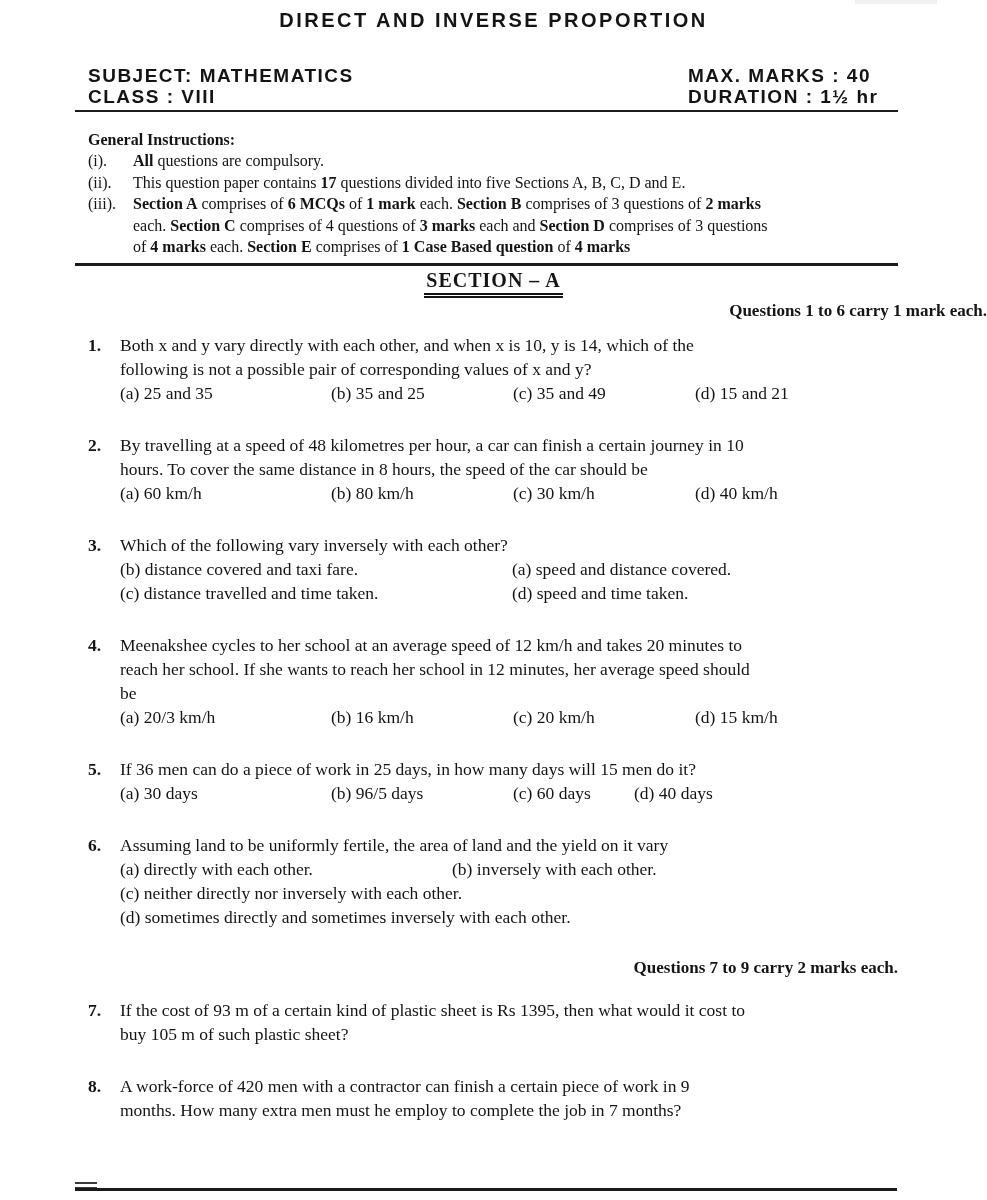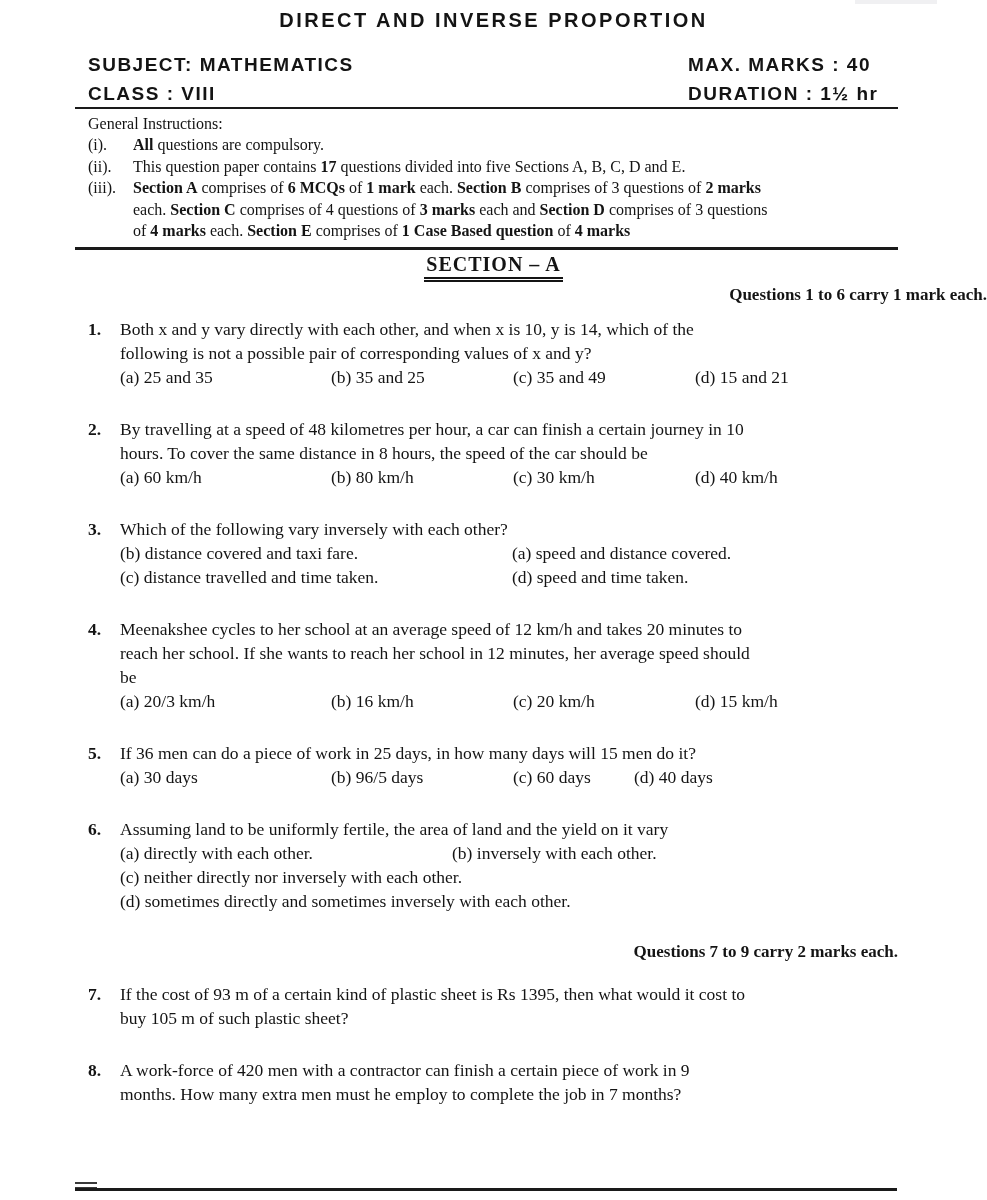--- a/index.html
+++ b/index.html
@@ -16,33 +16,33 @@
     padding-top: 9px;
   }
   
   .doc-title {
     text-align: center;
     font-family: "Liberation Sans", sans-serif;
     font-weight: 700;
     font-size: 20px;
     line-height: 23px;
     letter-spacing: 2.5px;
-    margin-bottom: 22px;
+    margin-bottom: 33px;
   }
   .head-rows { margin: 0 87px 0 88px; font-family: "Liberation Sans", sans-serif; font-weight: 700; font-size: 19px; letter-spacing: 1.5px; }
   .head-row { display: flex; line-height: 21px; gap: 32px; }
-  .head-row + .head-row { margin-top: 8px; }
+  .head-row + .head-row { }
   .head-left { flex: 1; }
   .head-right { width: 212px; text-align: left; }
   .rule { margin-left: 75px; width: 823px; background: #1a1a1a; border: 0; }
   .rule-thin { height: 2px; margin-top: 3px; }
   .rule-thick { height: 3px; }
   
   .instructions { margin: 0 89px 0 88px; padding: 4px 0 5px 0; font-size: 16px; }
-  .instr-heading { font-weight: 400; line-height: 21px; }
+  .instr-heading { font-weight: 700; line-height: 21px; margin-top: 13px; }
   .instr-item { display: flex; line-height: 21.5px; }
   .instr-num { width: 45px; flex-shrink: 0; }
   .instr-text { white-space: pre-line; flex: 1; }
   
   .section-heading { text-align: center; margin-top: 3px; }
   .section-heading.second { margin-top: 18px; }
   .section-title {
     display: inline-block;
     font-weight: 700;
     font-size: 20px;

